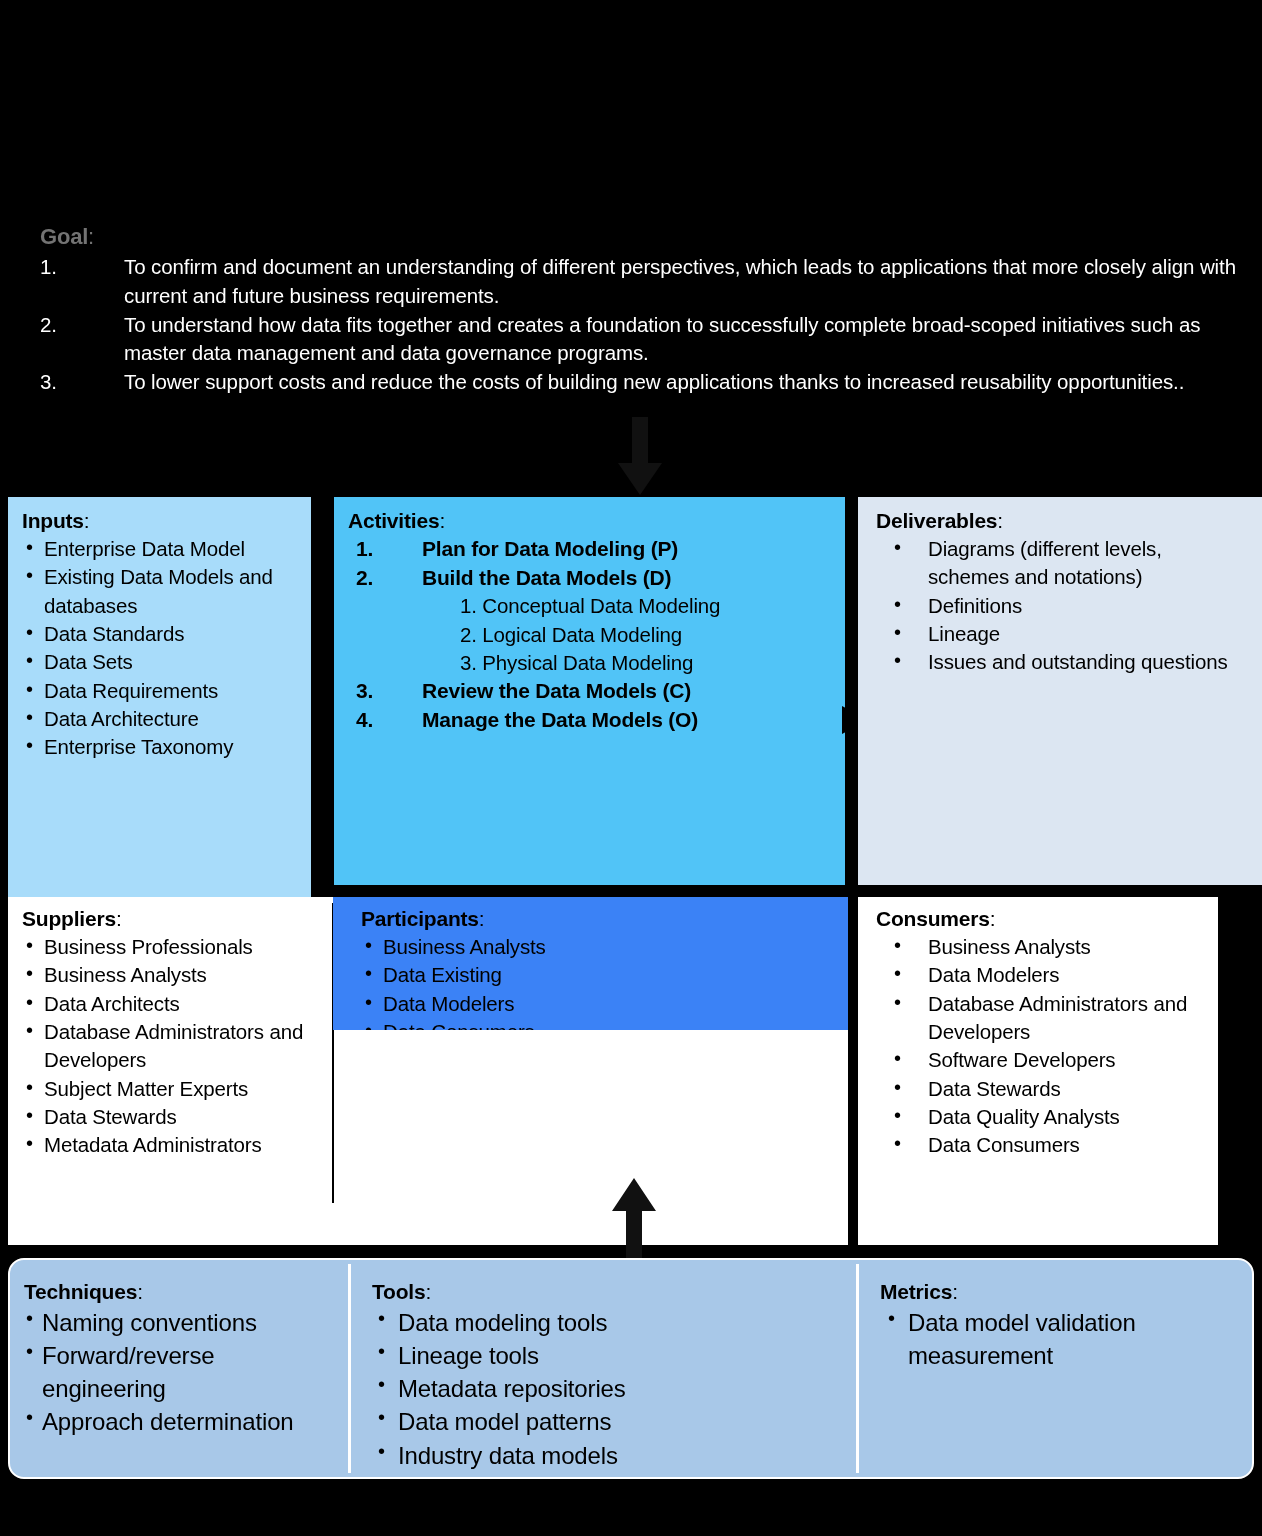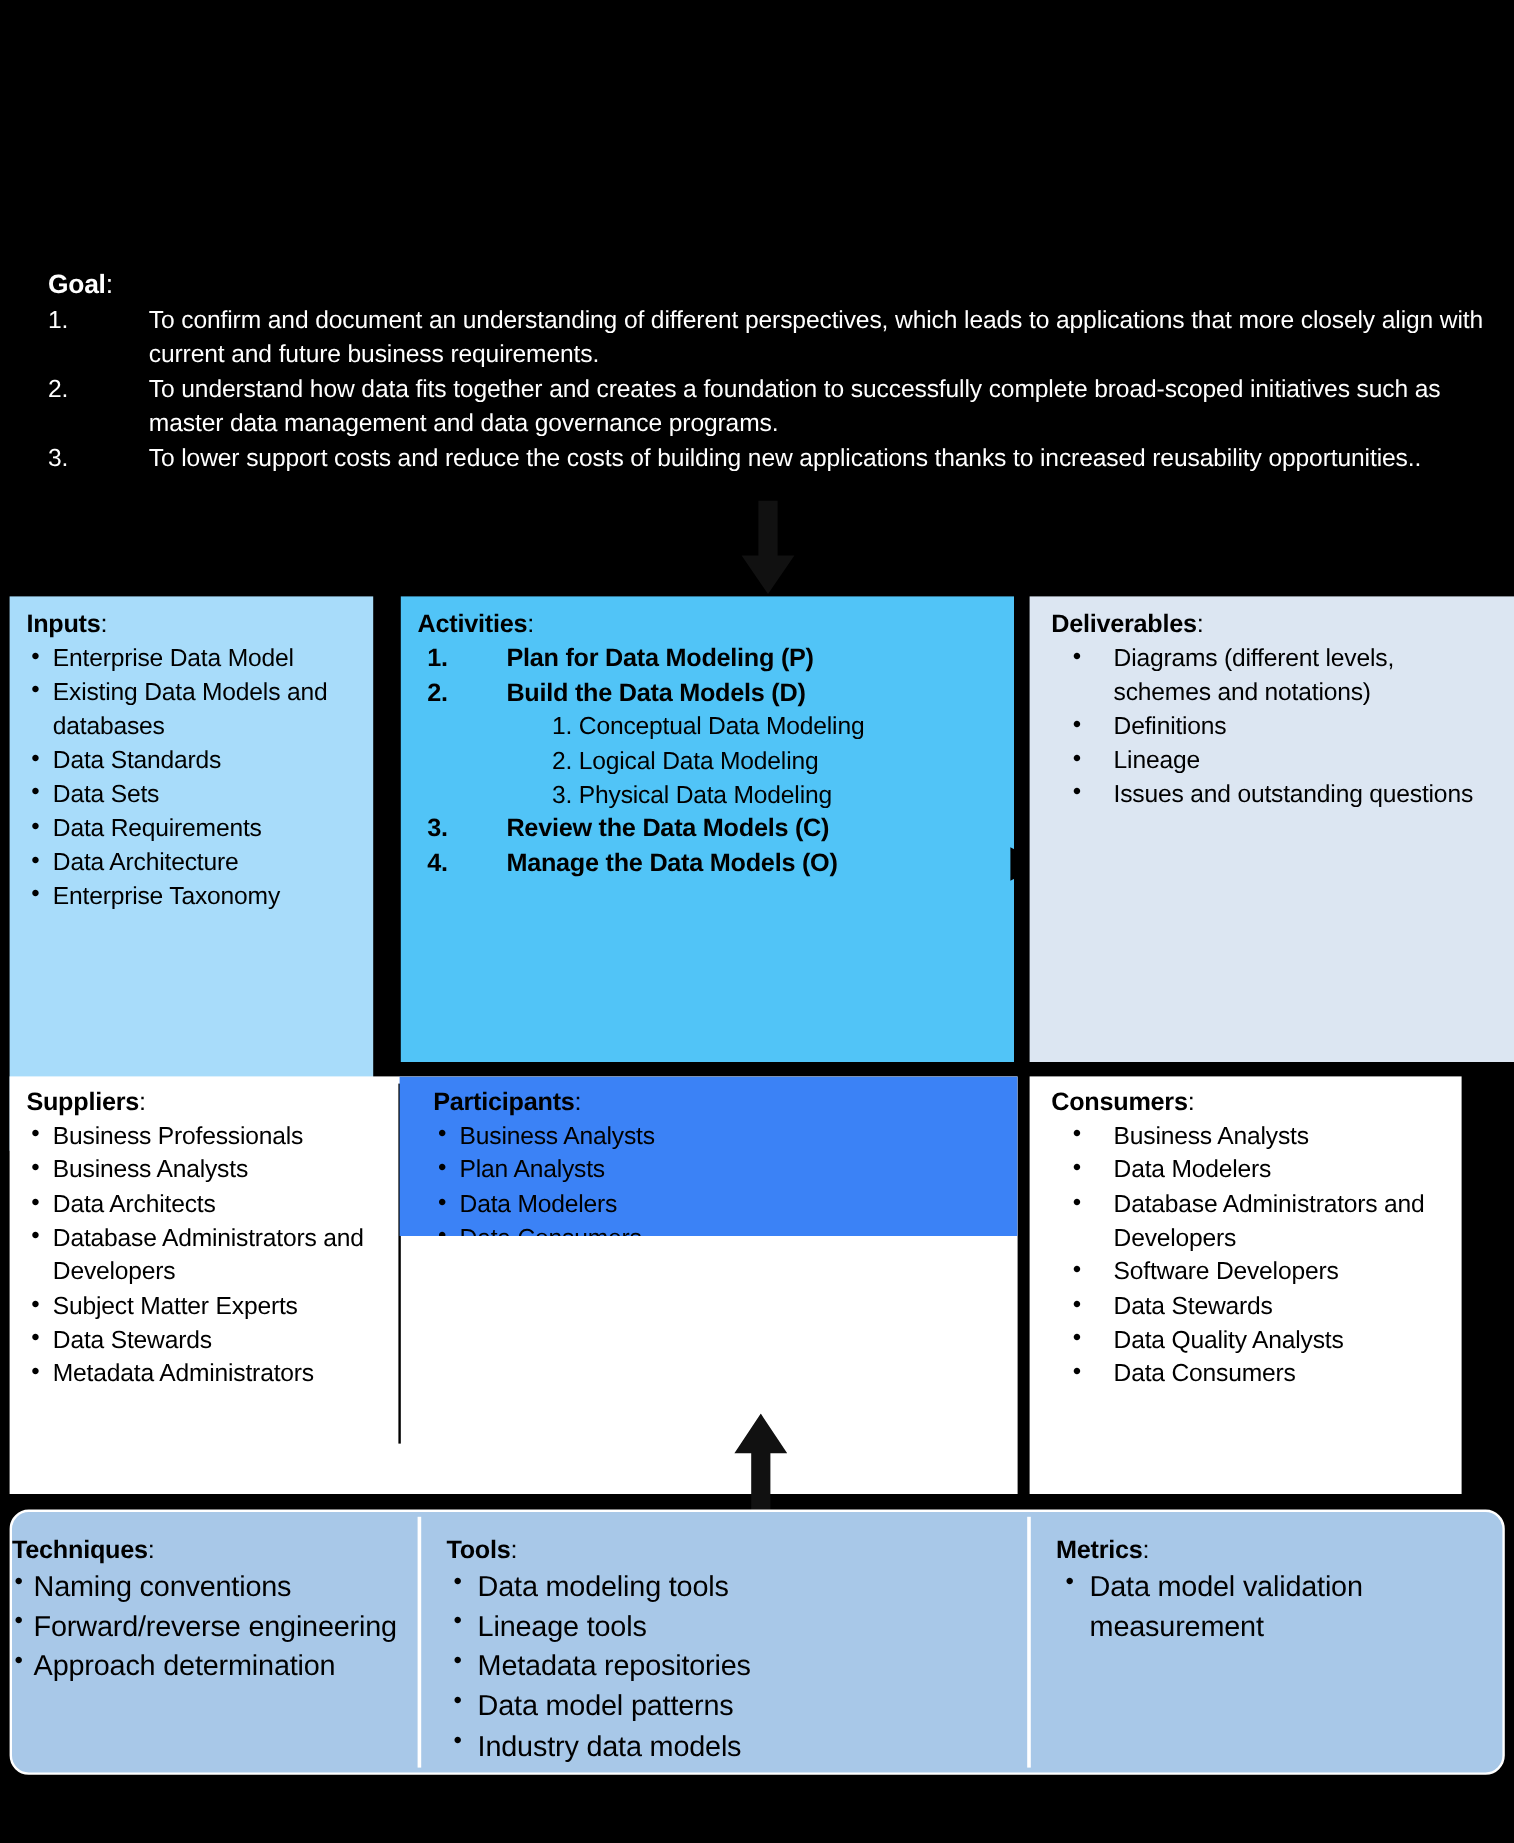--- a/index.html
+++ b/index.html
@@ -54,21 +54,21 @@
 
   
   ul.bul.wide > li { padding-left: 52px; }
   ul.bul.wide > li::before { left: 18px; }
 
   
   #goal-section {
     left: 0px; top: 224px; width: 1262px; height: 200px;
     color: #ffffff;
   }
-  #goal-section .title { color: #ffffff; font-size: 22px; margin-left: 40px; }
+  #goal-section .title { color: #737373; font-size: 22px; margin-left: 40px; }
   ol.goal-list {
     list-style: none;
     margin: 4px 0 0 0;
     padding: 0;
     color: #ffffff;
   }
   ol.goal-list > li {
     position: relative;
     padding-left: 84px;
     margin-left: 40px;
@@ -133,21 +133,21 @@
     padding: 10px 10px 0 18px;
   }
 
   
   #bottom-panel {
     left: 8px; top: 1258px; width: 1246px; height: 221px;
     background: #A8C8E8;
     border-radius: 16px;
     border: 2px solid #ffffff;
   }
-  #techniques-col { position: absolute; left: 0;    top: 0; width: 332px; height: 217px; padding: 20px 8px 0 0; box-sizing: border-box; }
+  #techniques-col { position: absolute; left: 0;    top: 0; width: 332px; height: 217px; padding: 20px 8px 0 14px; box-sizing: border-box; }
   #tools-col      { position: absolute; left: 340px; top: 0; width: 500px; height: 217px; padding: 20px 8px 16px 22px; box-sizing: border-box; }
   #metrics-col    { position: absolute; left: 848px; top: 0; width: 398px; height: 217px; padding: 20px 8px 0 22px; box-sizing: border-box; }
   #bp-div-1 { position: absolute; left: 338px; top: 4px; width: 3px; height: 209px; background: #ffffff; }
   #bp-div-2 { position: absolute; left: 846px; top: 4px; width: 3px; height: 209px; background: #ffffff; }
   #bottom-panel ul.bul > li { font-size: 24px; line-height: 1.38; }
   #metrics-col ul.bul > li { padding-left: 28px; }
   #metrics-col ul.bul > li::before { left: 8px; }
   #tools-col ul.bul > li { padding-left: 26px; }
   #tools-col ul.bul > li::before { left: 6px; }
   #techniques-col ul.bul > li { padding-left: 18px; }
@@ -241,21 +241,21 @@
       <li>Data Stewards</li>
       <li>Metadata Administrators</li>
     </ul>
   </div>
   <div id="sp-divider"></div>
   <div id="participants-clip">
     <div id="participants-col">
       <div class="title"><span>Participants</span><span class="colon">:</span></div>
       <ul class="bul">
         <li>Business Analysts</li>
-        <li>Plan Analysts</li>
+        <li>Data Existing</li>
         <li>Data Modelers</li>
         <li>Data Consumers</li>
       </ul>
     </div>
   </div>
 </div>
 
 <div class="panel" id="consumers-box">
   <div class="title"><span>Consumers</span><span class="colon">:</span></div>
   <ul class="bul wide">

